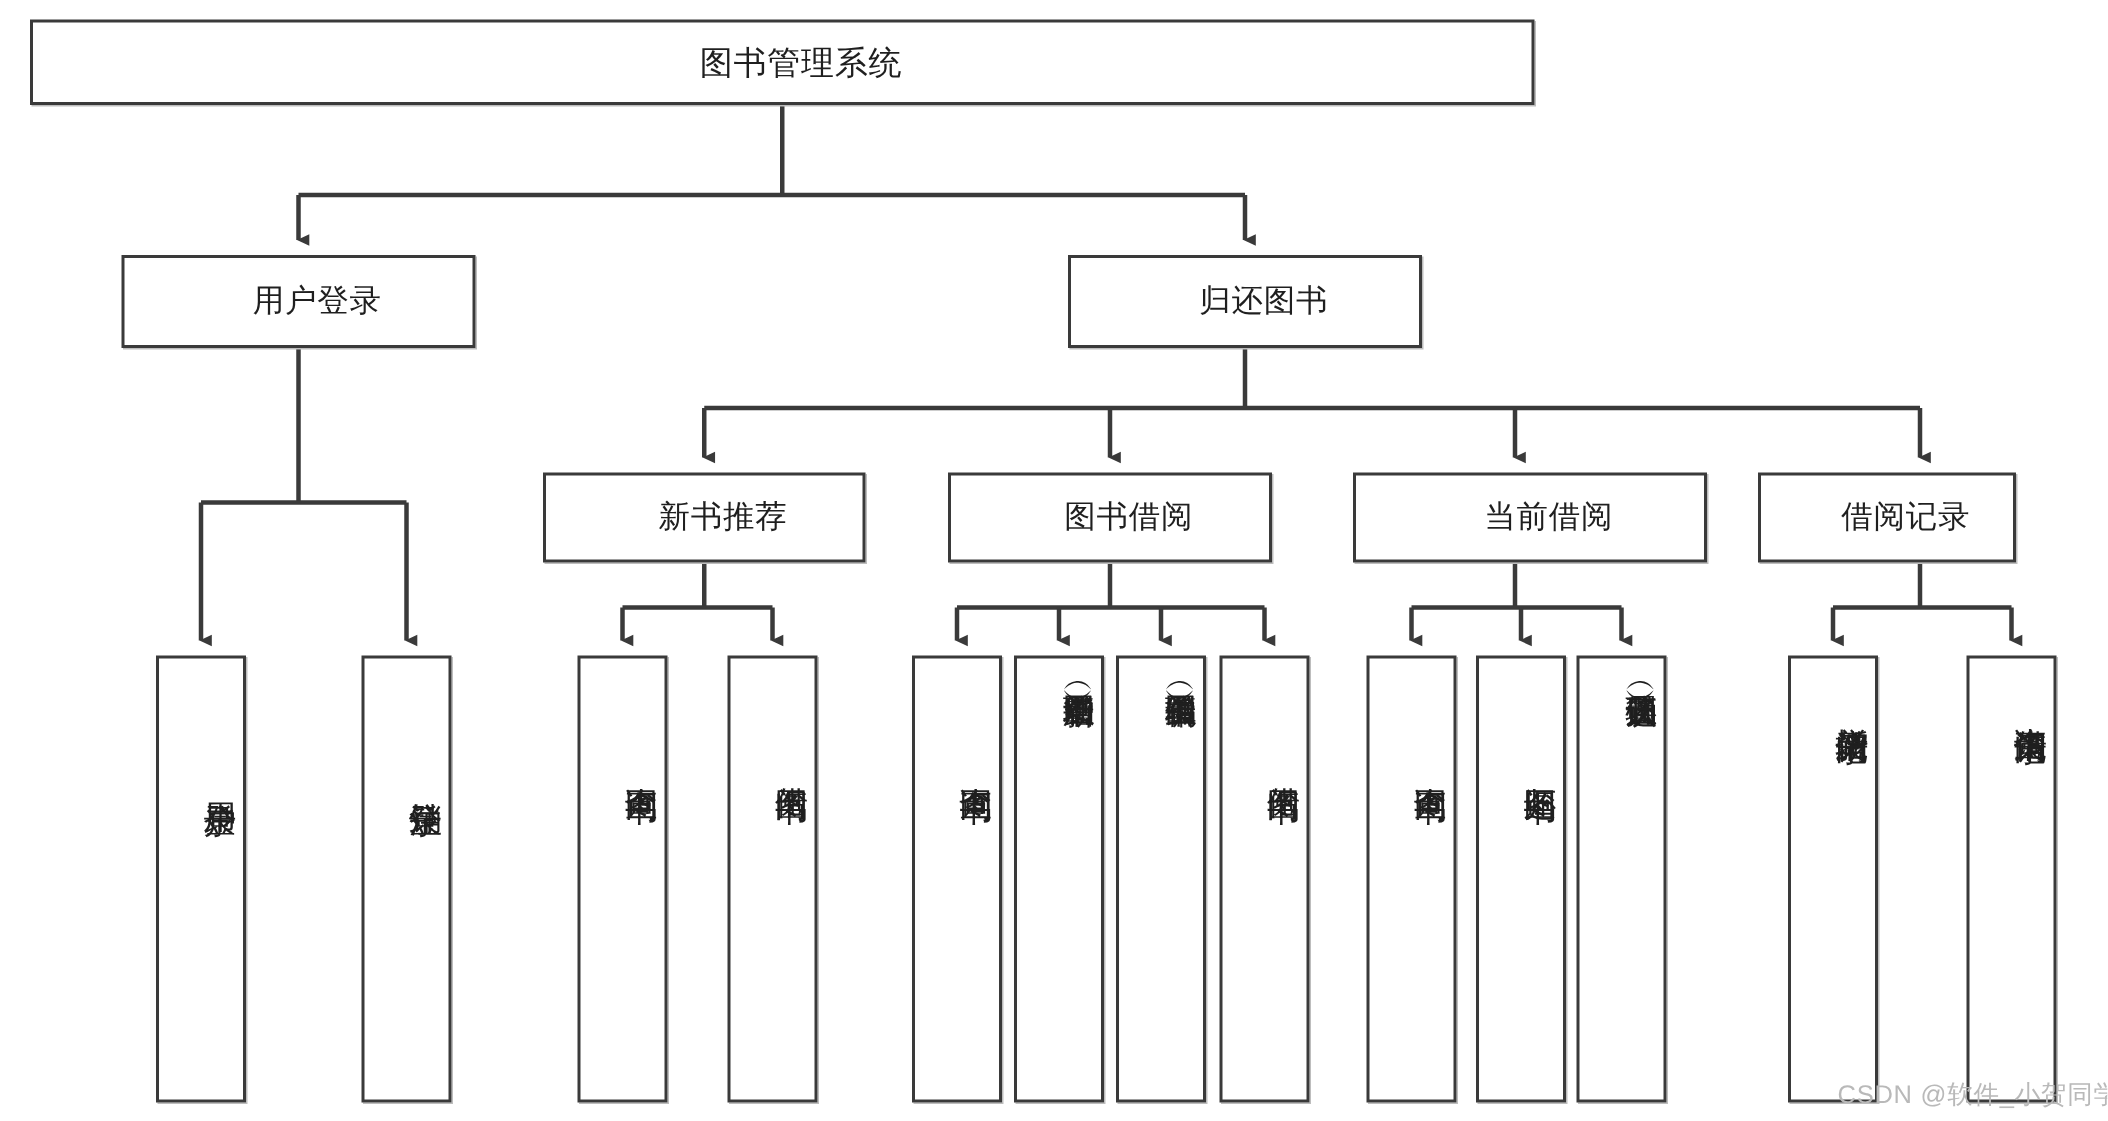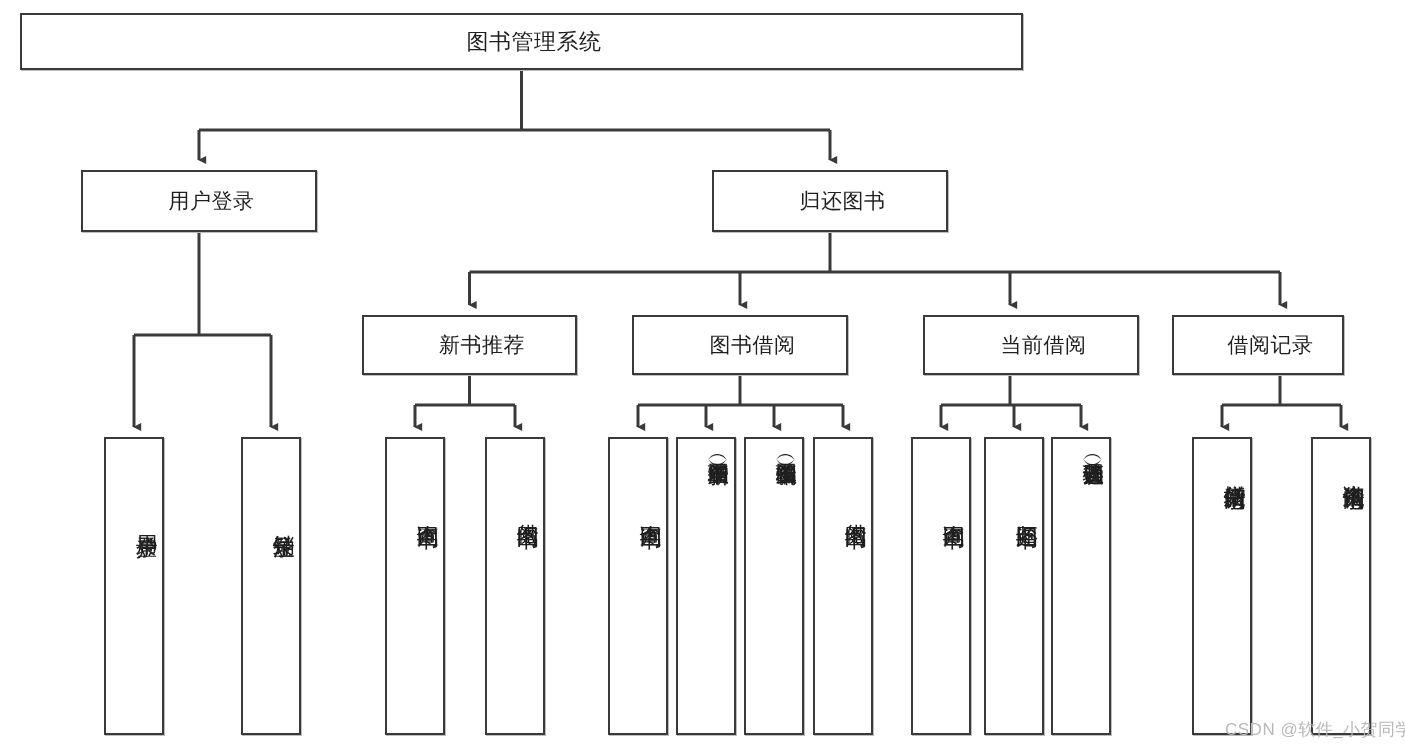--- a/index.html
+++ b/index.html
@@ -141,21 +141,21 @@
   <div class="node horiz" style="left:712px; top:170px; width:236px; height:62px;">
     <span class="label">归还图书</span>
   </div>
 
   <div class="node horiz" style="left:632px; top:315px; width:216px; height:60px;">
     <span class="label">图书借阅</span>
   </div>
   <div class="node horiz" style="left:362px; top:315px; width:215px; height:60px;">
     <span class="label">新书推荐</span>
   </div>
-  <div class="node horiz" style="left:902px; top:315px; width:216px; height:60px;margin-left:21px;">
+  <div class="node horiz" style="left:902px; top:315px; width:236px; height:60px;">
     <span class="label">当前借阅</span>
   </div>
   <div class="node horiz" style="left:1172px; top:315px; width:172px; height:60px;">
     <span class="label">借阅记录</span>
   </div>
 
   <div class="node vert" style="left:104px; top:437px; width:60px; height:298px; padding-top:78px;">
     <span class="label">用户登录</span>
   </div>
   <div class="node vert" style="left:241px; top:437px; width:60px; height:298px; padding-top:78px;">

